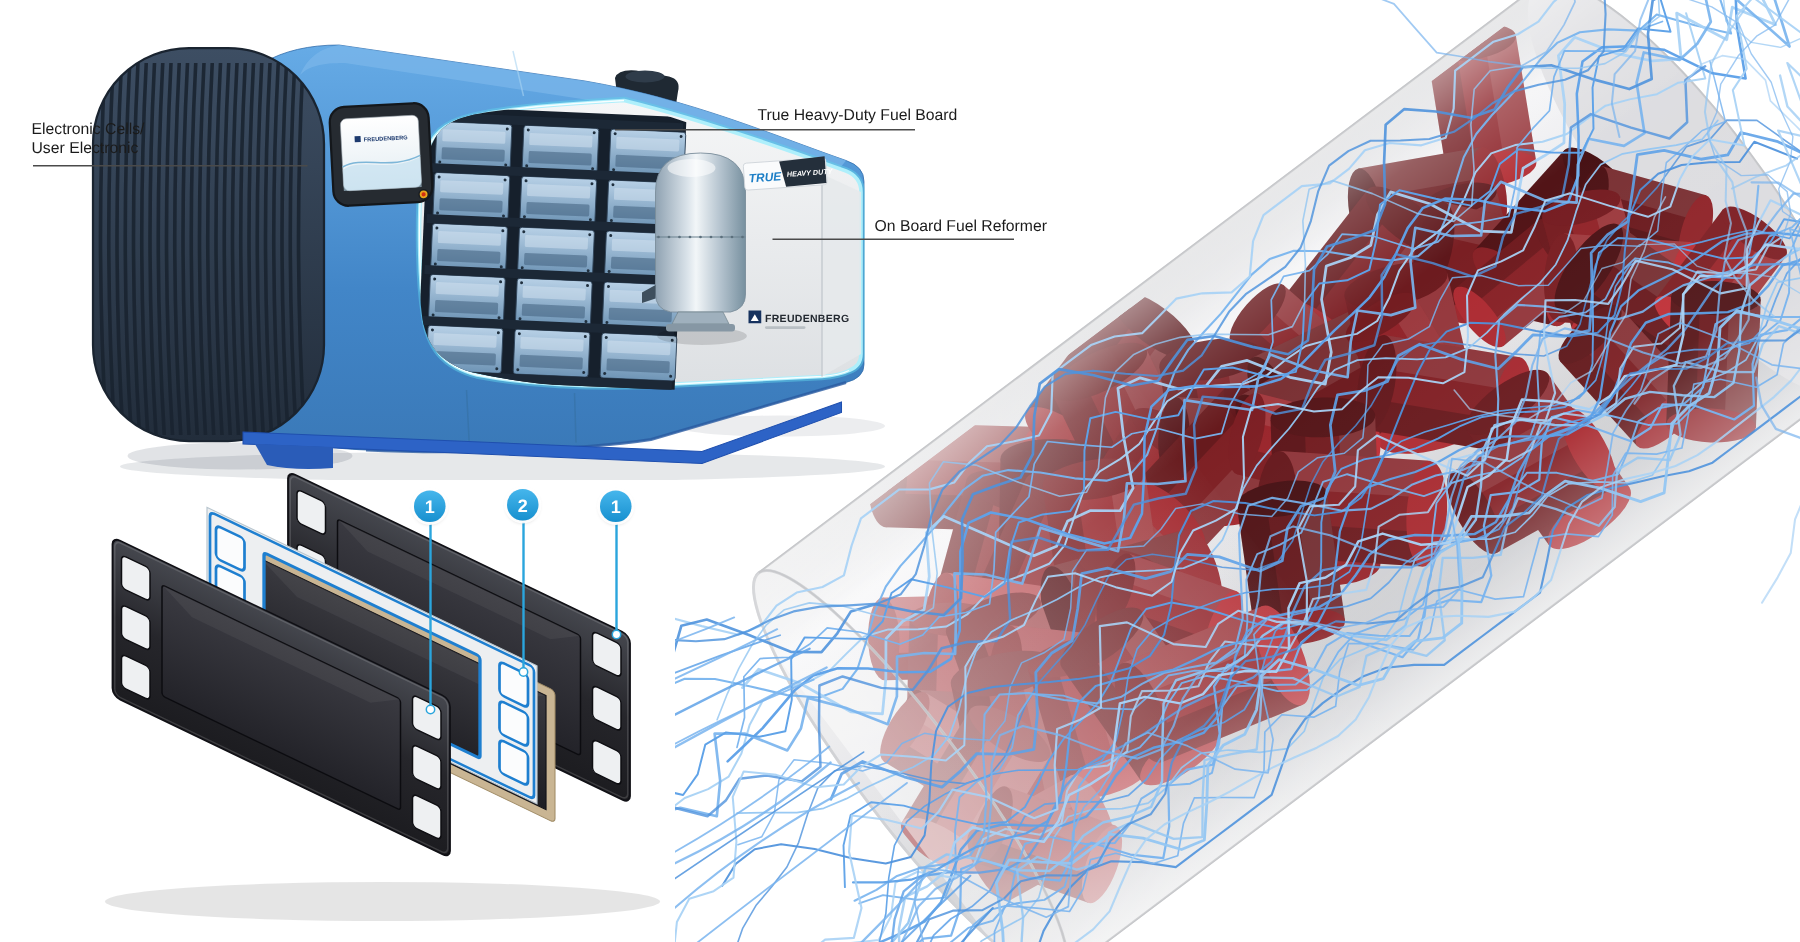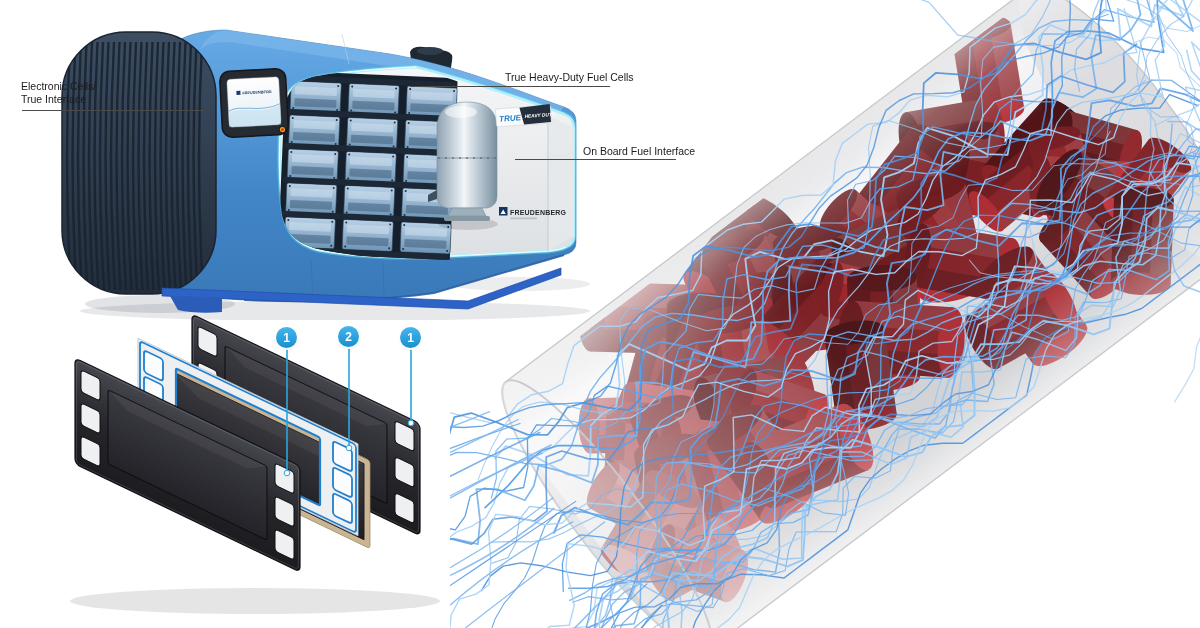--- a/index.html
+++ b/index.html
@@ -890,28 +890,28 @@
         <circle cx="287" cy="473" r="2.8" fill="#ffffff" stroke="#2aa5dd" stroke-width="1"></circle>
         <line x1="349" y1="348" x2="349" y2="446" stroke="#2aa5dd" stroke-width="1.6"></line>
         <circle cx="349" cy="448" r="2.8" fill="#ffffff" stroke="#2aa5dd" stroke-width="1"></circle>
         <line x1="411" y1="349" x2="411" y2="421" stroke="#2aa5dd" stroke-width="1.6"></line>
         <circle cx="411" cy="423" r="2.8" fill="#ffffff" stroke="#2aa5dd" stroke-width="1"></circle>
       </g>
   </svg>
 
   <div class="callout" style="left:21px;top:80px">
     <span style="display:block">Electronic Cells/</span>
-    <span style="display:block">True Interface</span>
+    <span style="display:block">User Electronic</span>
   </div>
   <div class="callout-line" style="left:22px;top:110px;width:183px"></div>
 
-  <div class="callout" style="left:505px;top:71px"><span>True Heavy-Duty Fuel Cells</span></div>
+  <div class="callout" style="left:505px;top:71px"><span>True Heavy-Duty Fuel Board</span></div>
   <div class="callout-line" style="left:410px;top:86px;width:200px"></div>
 
-  <div class="callout" style="left:583px;top:145px"><span>On Board Fuel Interface</span></div>
+  <div class="callout" style="left:583px;top:145px"><span>On Board Fuel Reformer</span></div>
   <div class="callout-line" style="left:515px;top:159px;width:161px"></div>
 
   <div class="num-badge" style="left:276px;top:327px">
       <span>1</span>
     </div>
   <div class="num-badge" style="left:338px;top:326px">
       <span>2</span>
     </div>
   <div class="num-badge" style="left:400px;top:327px">
       <span>1</span>

